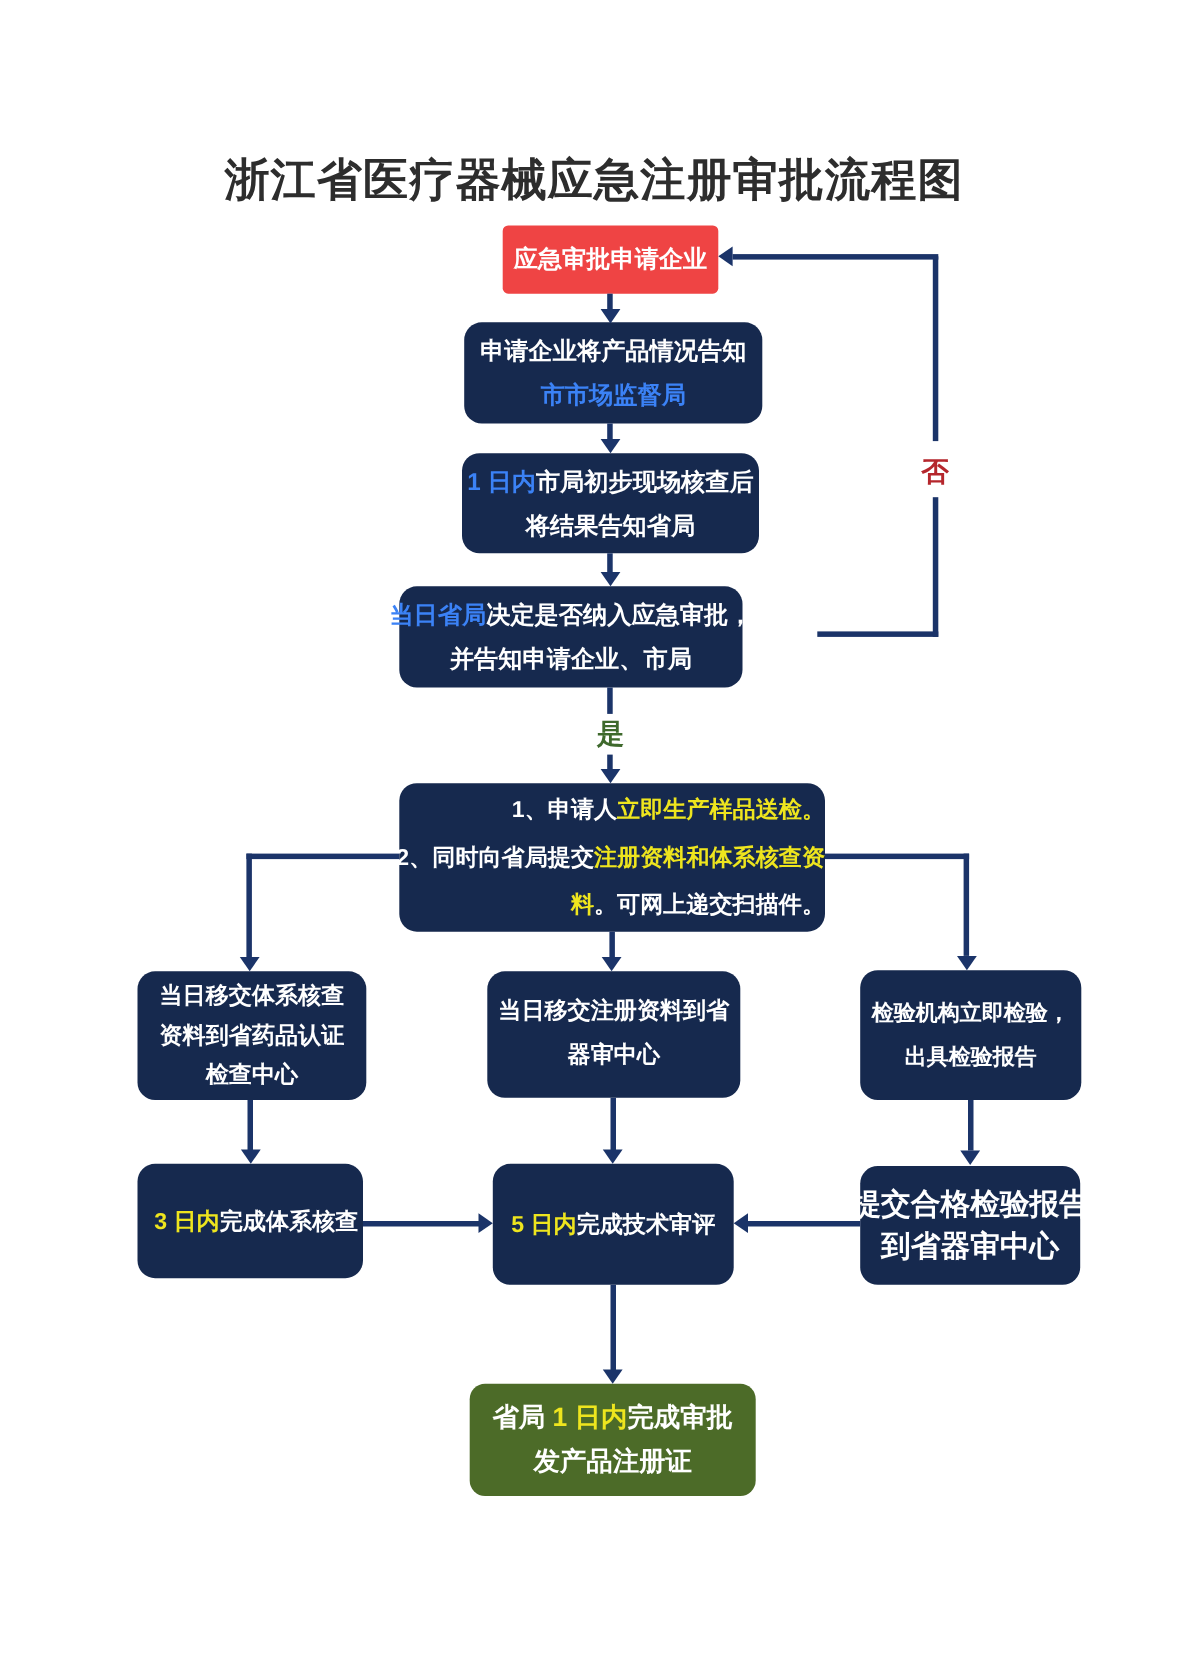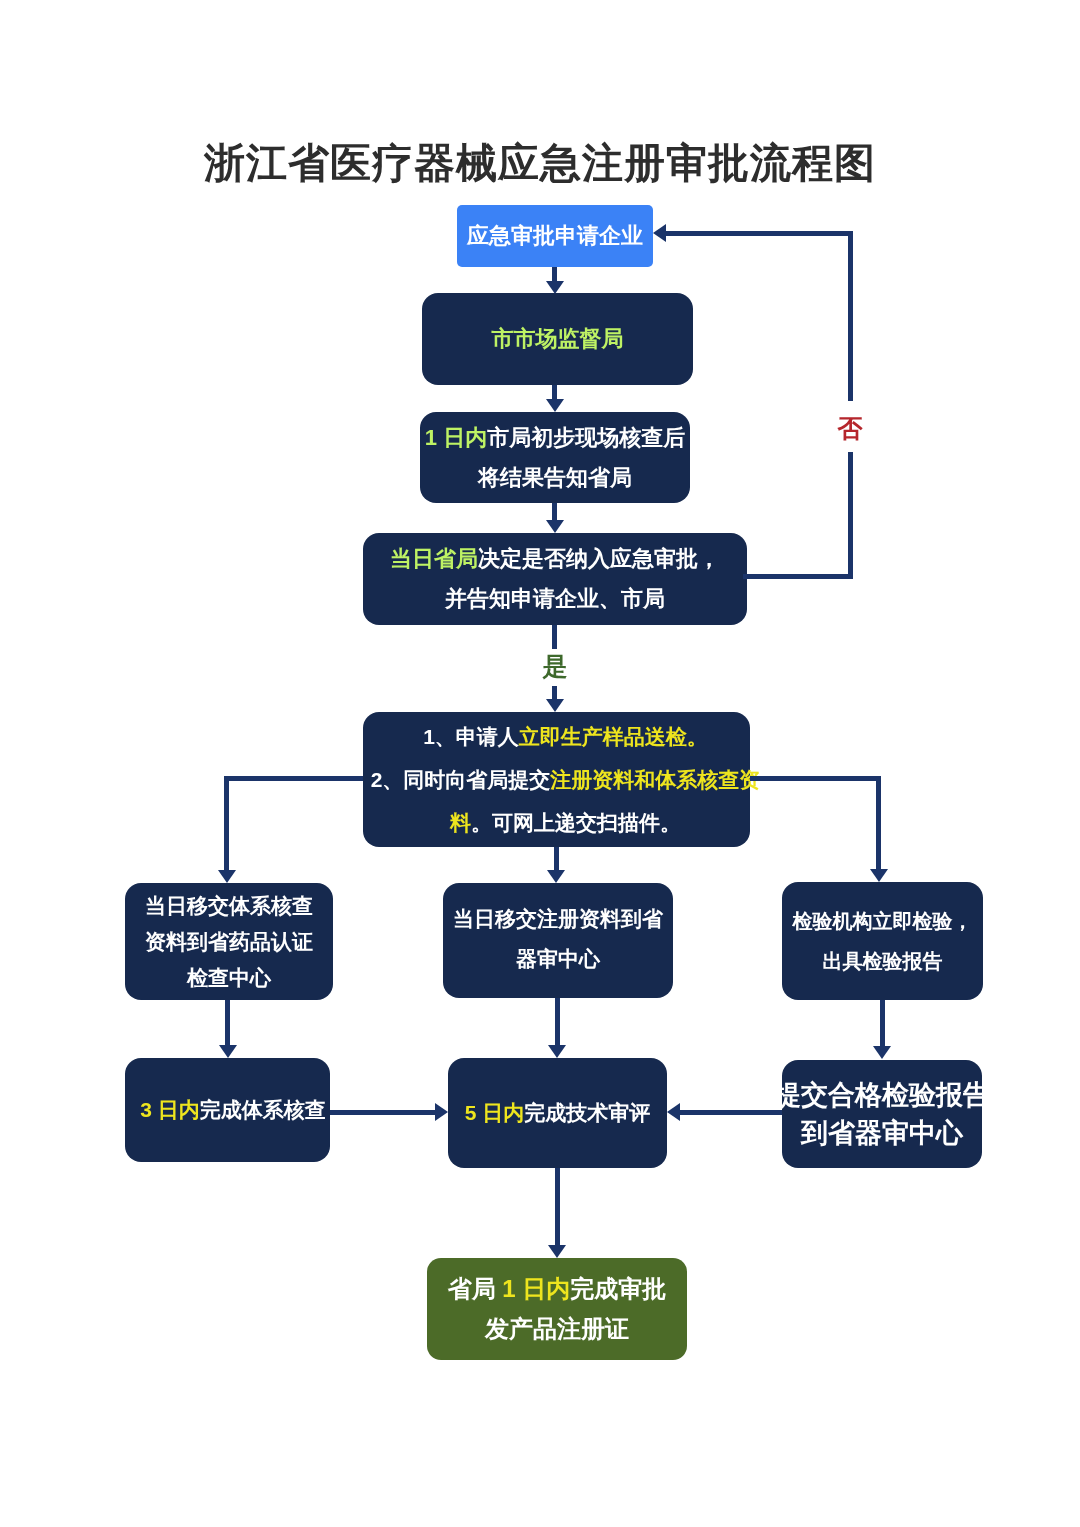--- a/index.html
+++ b/index.html
@@ -16,24 +16,24 @@
     font-size:41px;font-weight:bold;color:#2d2d2d;
     letter-spacing:1px;
   }
   .node{
     position:absolute;
     display:flex;flex-direction:column;justify-content:center;align-items:center;
     color:#ffffff;font-weight:bold;text-align:center;
     box-sizing:border-box;
   }
   .navy{background:#16294E;border-radius:16px;}
-  .green-start{background:#3b82f6;border-radius:5px;align-items:center;}
+  .green-start{background:#ef4444;border-radius:5px;align-items:center;}
   .green-end{background:#4C6B28;border-radius:14px;}
   .line{white-space:nowrap;}
-  .t-orange{color:#bef264;text-align:center;}
+  .t-orange{color:#3b82f6;text-align:center;}
   .t-yellow{color:#EEE51E;}
   .seg{position:absolute;background:#1B3469;}
   .ah-down{position:absolute;width:0;height:0;
     border-left:9px solid transparent;border-right:9px solid transparent;
     border-top:13px solid #1B3469;}
   .ah-left{position:absolute;width:0;height:0;
     border-top:9px solid transparent;border-bottom:9px solid transparent;
     border-right:13px solid #1B3469;}
   .ah-right{position:absolute;width:0;height:0;
     border-top:9px solid transparent;border-bottom:9px solid transparent;
@@ -50,34 +50,35 @@
 
 <div id="canvas">
 
   <div class="page-title">浙江省医疗器械应急注册审批流程图</div>
 
   <div class="node green-start" style="left:457px;top:205px;width:196px;height:62px;font-size:22px;">
     <div class="line">应急审批申请企业</div>
   </div>
 
   <div class="node navy" style="left:422px;top:293px;width:271px;height:92px;font-size:22px;line-height:40px;">
+    <div class="line">申请企业将产品情况告知</div>
     <div class="line t-orange">市市场监督局</div>
   </div>
 
   <div class="node navy" style="left:420px;top:412px;width:270px;height:91px;font-size:22px;line-height:40px;">
     <div class="line"><span class="t-orange">1 日内</span><span>市局初步现场核查后</span></div>
     <div class="line">将结果告知省局</div>
   </div>
 
-  <div class="node navy" style="left:363px;top:533px;width:384px;height:92px;font-size:22px;line-height:40px;">
+  <div class="node navy" style="left:363px;top:533px;width:312px;height:92px;font-size:22px;line-height:40px;">
     <div class="line"><span class="t-orange">当日省局</span><span>决定是否纳入应急审批，</span></div>
     <div class="line">并告知申请企业、市局</div>
   </div>
 
-  <div class="node navy" style="left:363px;top:712px;width:387px;height:135px;font-size:21px;line-height:43px;align-items:center;padding-left:18px;text-align:left;">
+  <div class="node navy" style="left:363px;top:712px;width:387px;height:135px;font-size:21px;line-height:43px;align-items:flex-end;padding-left:18px;text-align:left;">
     <div class="line"><span>1、申请人</span><span class="t-yellow">立即生产样品送检。</span></div>
     <div class="line"><span>2、同时向省局提交</span><span class="t-yellow">注册资料和体系核查资</span></div>
     <div class="line"><span class="t-yellow">料</span><span>。可网上递交扫描件。</span></div>
   </div>
 
   <div class="node navy" style="left:125px;top:883px;width:208px;height:117px;font-size:21px;line-height:36px;">
     <div class="line">当日移交体系核查</div>
     <div class="line">资料到省药品认证</div>
     <div class="line">检查中心</div>
   </div>

